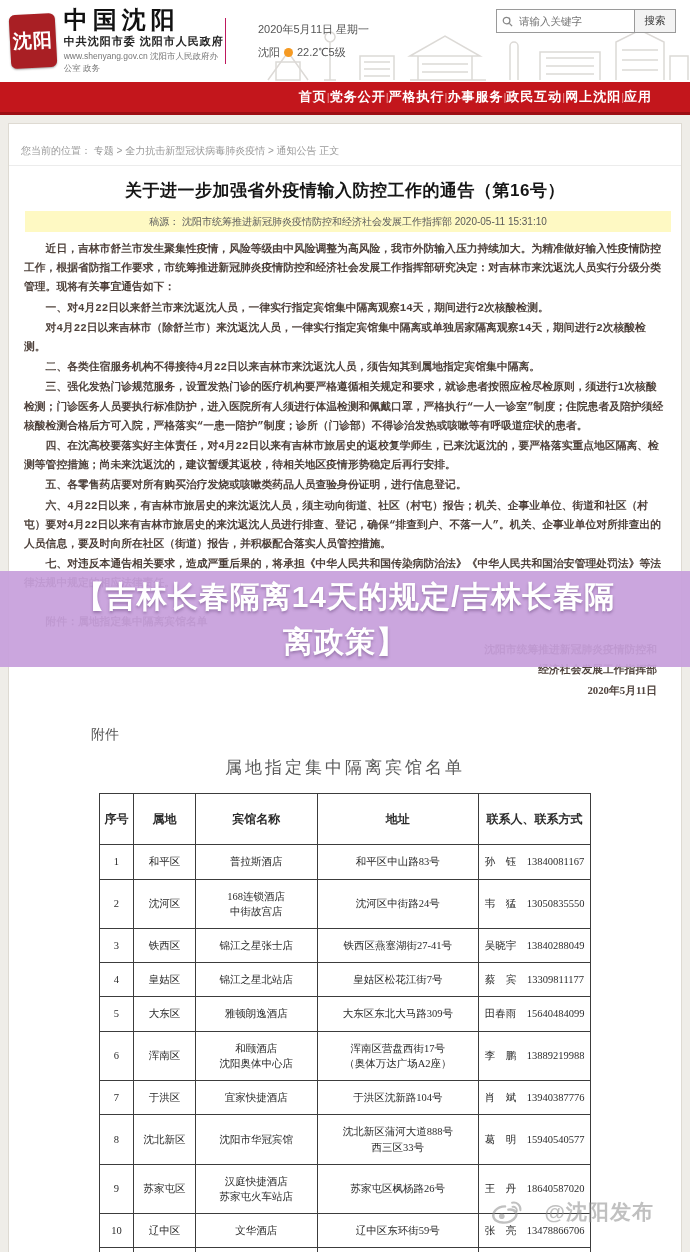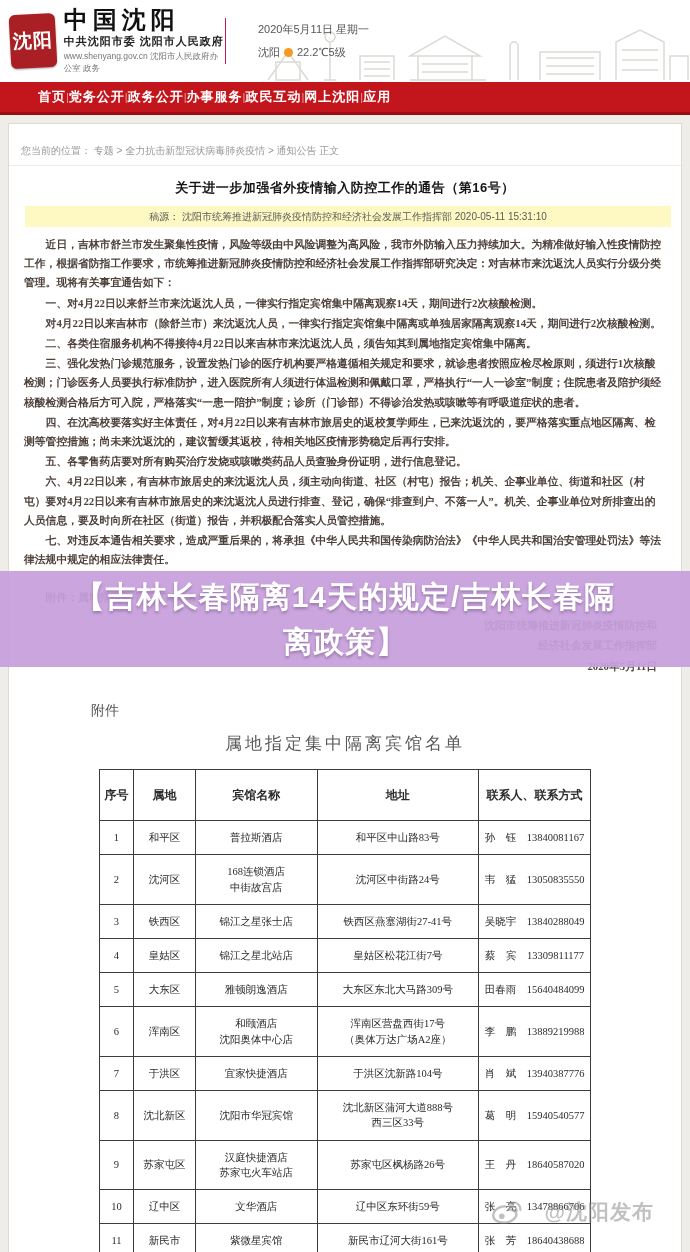--- a/index.html
+++ b/index.html
@@ -29,32 +29,32 @@
   .sun-dot{width:9px;height:9px;border-radius:50%;background:#f59a23;display:inline-block;}
   .search-box{position:absolute;top:9px;right:14px;width:178px;height:22px;
     background:#fff;border:1px solid #9a9a9a;display:flex;align-items:center;z-index:3;}
   .search-icon{width:20px;text-align:center;color:#888;flex:0 0 auto;}
   .search-icon svg{display:block;margin:0 auto;}
   .search-input{flex:1;border:0;outline:0;font-size:10.5px;color:#444;background:transparent;min-width:0;}
   .search-btn{flex:0 0 auto;width:40px;height:100%;border-left:1px solid #9a9a9a;background:#f3f3f3;
     font-size:10.5px;color:#333;display:flex;align-items:center;justify-content:center;cursor:pointer;}
   
   .main-nav{height:30px;background:#c3161c;border-bottom:3px solid #9c0e13;
-    display:flex;align-items:center;justify-content:flex-start;padding:0 38px;}
+    display:flex;align-items:center;justify-content:flex-end;padding:0 38px;}
   .nav-item{color:#fff;font-size:13px;font-weight:700;text-decoration:none;cursor:pointer;letter-spacing:1px;}
   .nav-sep{color:#ef9a9a;font-size:11px;}
   
   .card{margin:8px;background:#fff;border:1px solid #dedad2;position:relative;padding-bottom:14px;min-height:1100px;}
   .breadcrumb{padding:8px 12px 7px;font-size:10px;color:#999;border-bottom:1px solid #ececec;margin-top:12px;}
-  .article-title{margin:13px 26px 9px;text-align:center;font-size:13px;font-weight:800;color:#151515;letter-spacing:.5px;}
+  .article-title{margin:13px 26px 9px;text-align:center;font-size:17px;font-weight:800;color:#151515;letter-spacing:.5px;}
   .source-bar{margin:0 10px;background:#e4e4e4;height:21px;line-height:21px;text-align:center;
     font-size:10px;color:#5a5a5a;}
   .article-body{padding:8px 15px 0;}
   .para{margin:0 0 1px;text-indent:2em;font-size:10.8px;line-height:1.78;color:#4f423c;
-    font-family:Liberation Serif, serif;font-weight:600;}
+    font-family:Liberation Mono, monospace;font-weight:600;}
   .attach-line{margin-top:10px;}
   .signature{padding:6px 24px 0 0;text-align:right;font-size:10.8px;line-height:1.9;color:#4f423c;
     font-family:"Liberation Serif",serif;font-weight:600;}
   
   .attach-doc{margin-top:26px;color:#4a4a4a;font-family:"Liberation Serif",serif;}
   .attach-label{margin-left:82px;font-size:14px;color:#555;}
   .attach-title{margin-top:12px;text-align:center;font-size:17px;font-weight:400;color:#5a5a5a;letter-spacing:3px;}
   table.hotel-table{margin:14px auto 0;border-collapse:collapse;width:492px;background:#fff;
     font-family:"Liberation Serif",serif;color:#2b2b2b;}
   .hotel-table th{border:1.5px solid #3c3c3c;font-size:12px;font-weight:700;height:46px;padding:2px 3px;}
@@ -100,28 +100,38 @@
     </div>
     <div class="date-block">
       <div class="date-line">2020年5月11日 星期一</div>
       <div class="weather-line">
         <span>沈阳</span>
         <span class="sun-dot"></span>
         <span>22.2℃5级</span>
       </div>
     </div>
   </div>
+  <div class="search-box">
+    <span class="search-icon">
+      <svg width="11" height="11" viewBox="0 0 12 12">
+          <circle cx="5" cy="5" r="3.6" fill="none" stroke="#888" stroke-width="1.4"></circle>
+          <line x1="8" y1="8" x2="11" y2="11" stroke="#888" stroke-width="1.4"></line>
+        </svg>
+    </span>
+    <input class="search-input" placeholder="请输入关键字" style="">
+    <div class="search-btn">搜索</div>
+  </div>
 </div>
 
 <div class="main-nav" style="background: rgb(195, 22, 28); border-bottom-color: rgb(156, 14, 19);">
     <a class="nav-item">首页</a>
     <span class="nav-sep">|</span>
     <a class="nav-item">党务公开</a>
     <span class="nav-sep">|</span>
-    <a class="nav-item">政务公开</a>
+    <a class="nav-item">严格执行</a>
     <span class="nav-sep">|</span>
     <a class="nav-item">办事服务</a>
     <span class="nav-sep">|</span>
     <a class="nav-item">政民互动</a>
     <span class="nav-sep">|</span>
     <a class="nav-item">网上沈阳</a>
     <span class="nav-sep">|</span>
     <a class="nav-item">应用</a>
   </div>
 

